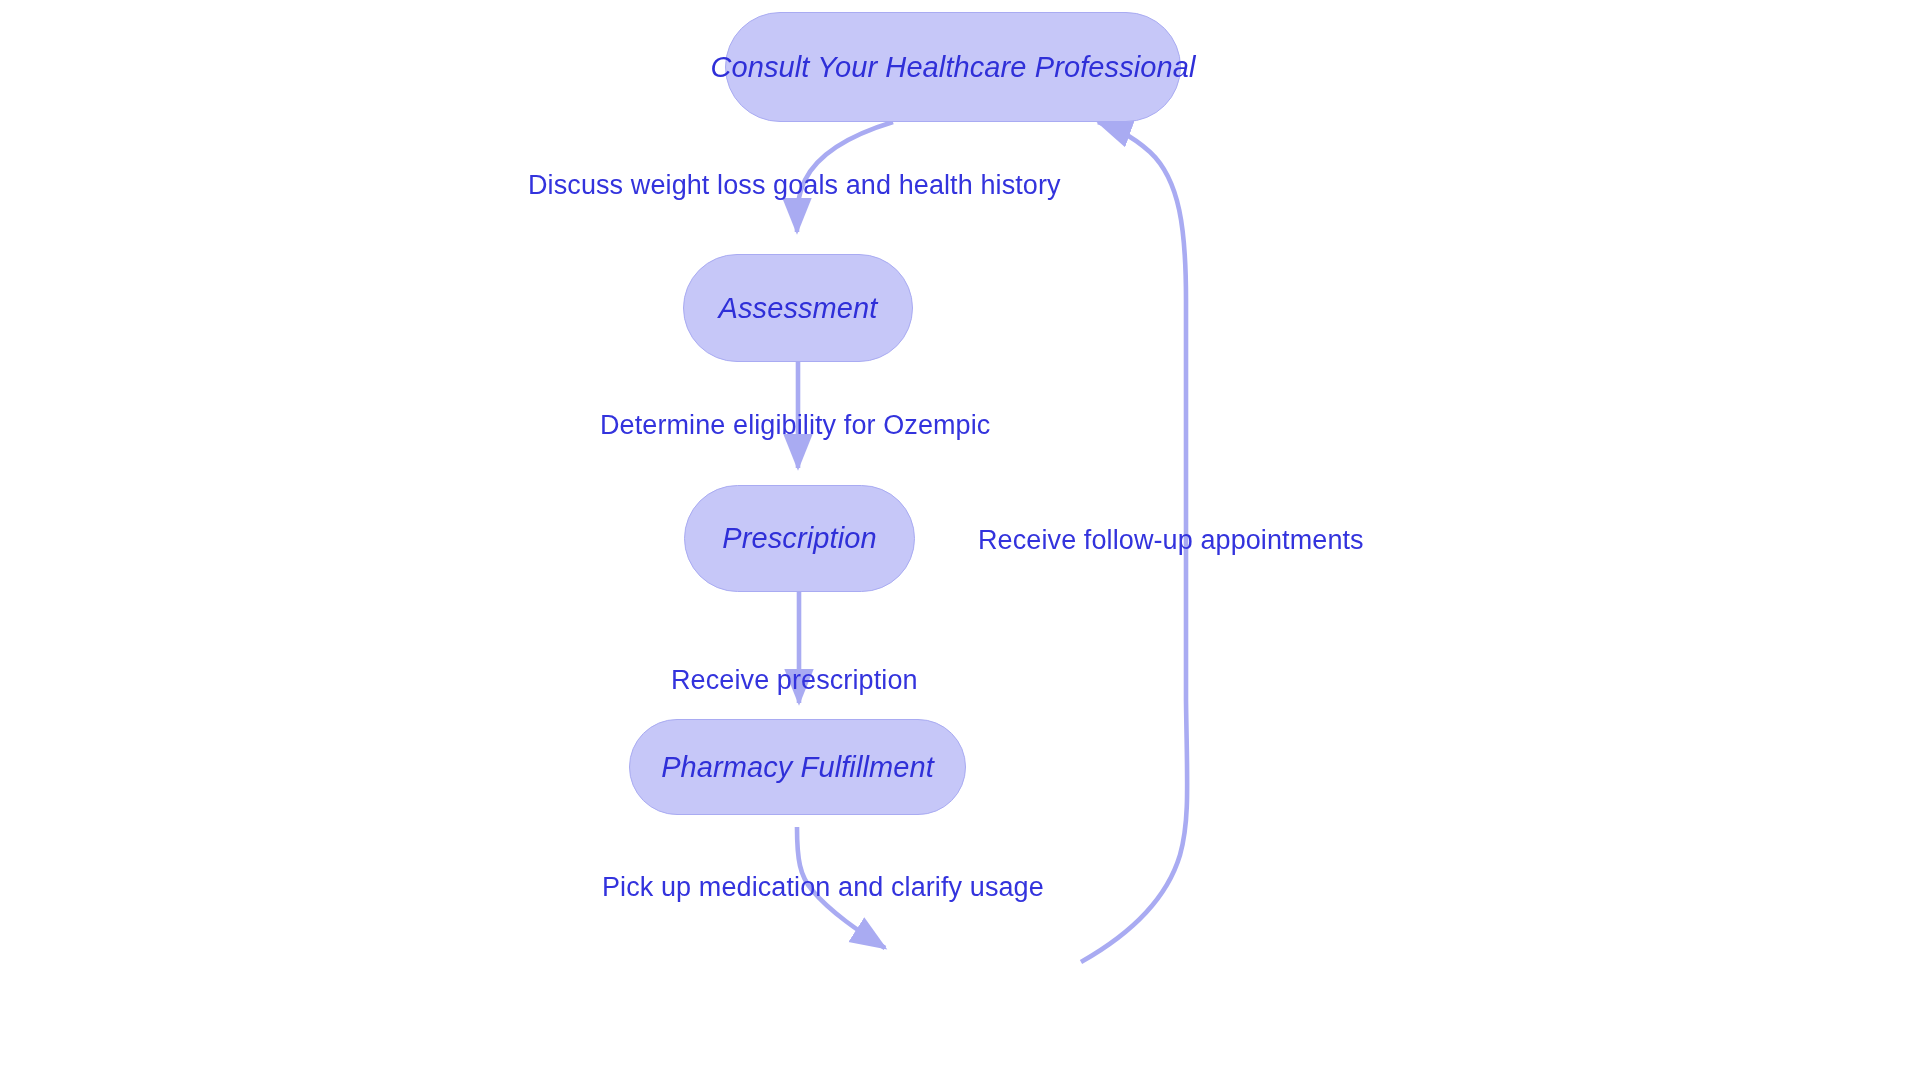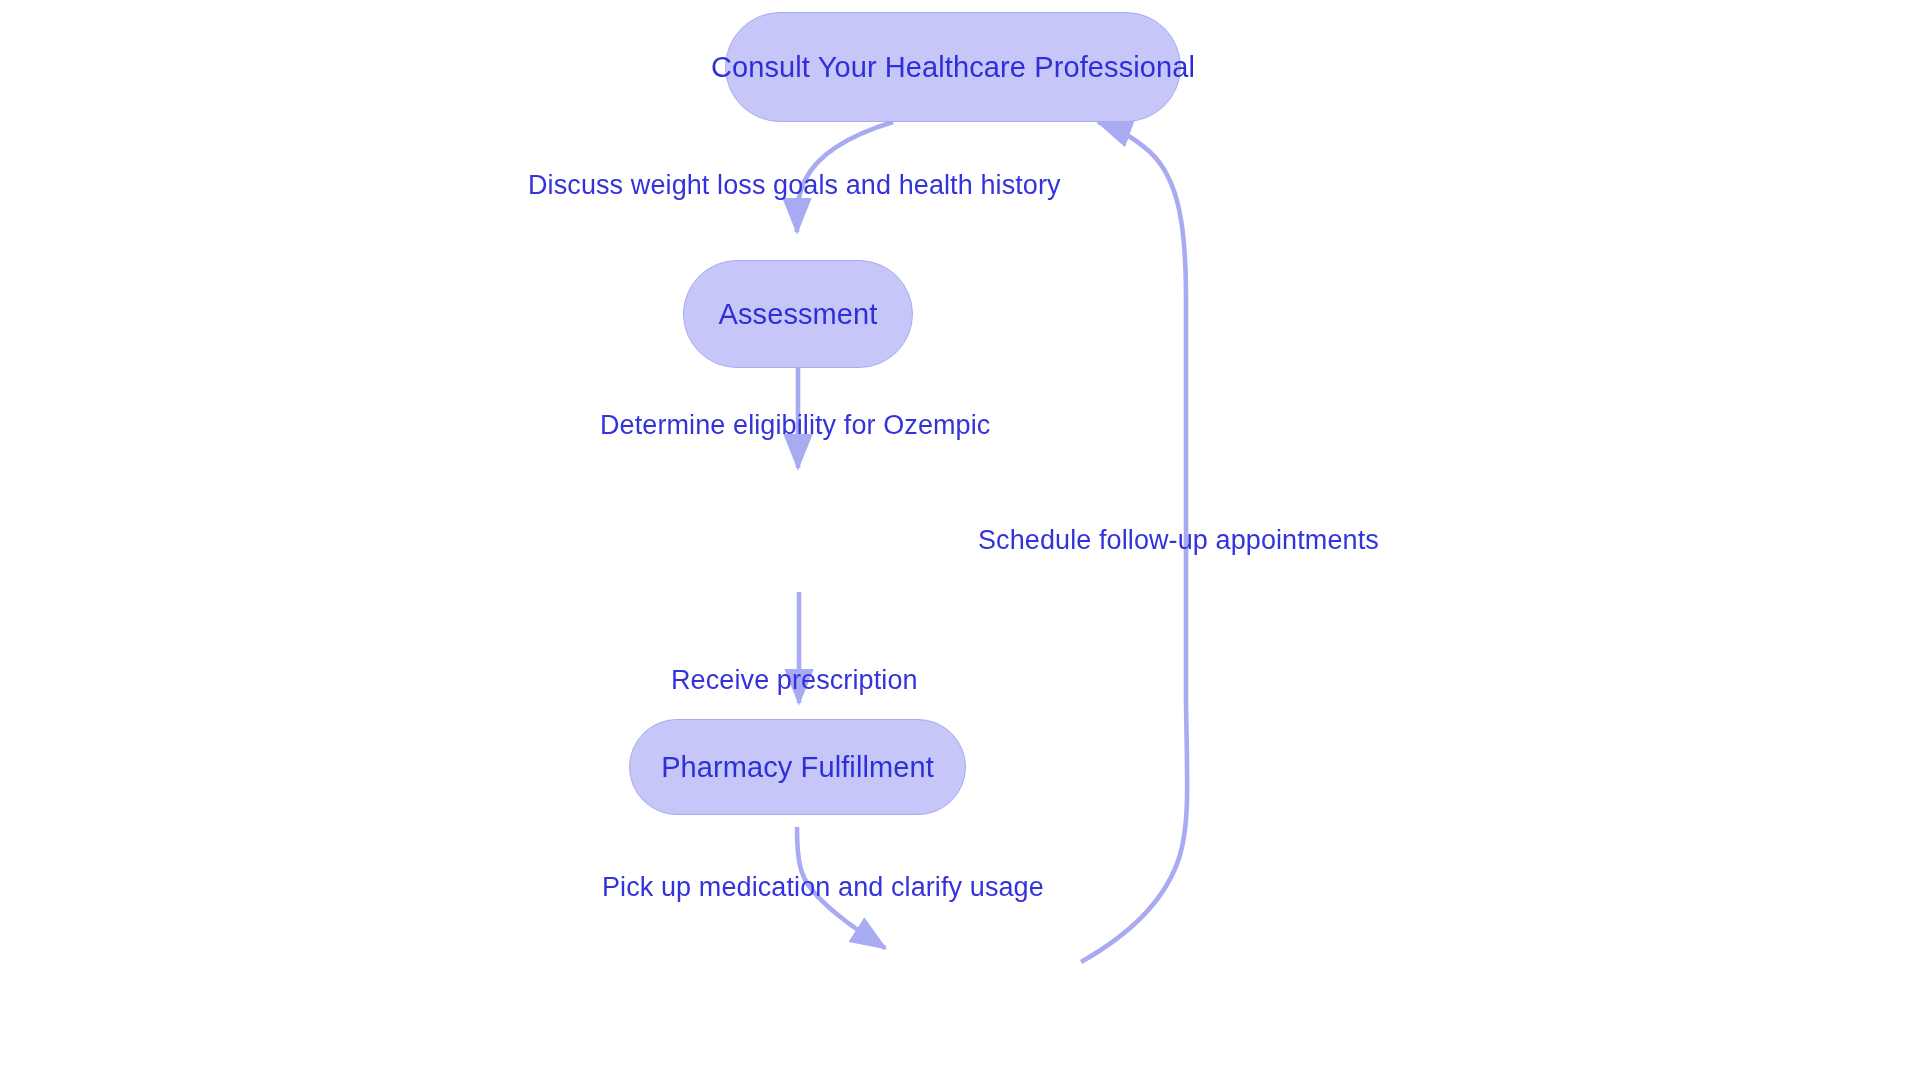--- a/index.html
+++ b/index.html
@@ -33,20 +33,21 @@
     align-items: center;
     justify-content: center;
     background: #c6c7f8;
     border: 1.4px solid #a9abf2;
     border-radius: 999px;
     color: #2f2fd8;
     font-size: 29px;
     font-weight: 400;
     letter-spacing: 0.1px;
     white-space: nowrap;
+    font-style: italic;
   }
   .edge-label {
     position: absolute;
     color: #3333dd;
     font-size: 27px;
     font-weight: 400;
     white-space: nowrap;
     letter-spacing: 0.1px;
     background: transparent;
   }
@@ -72,33 +73,36 @@
     <path d="M 797,827 C 797,860 800,876 812,890 C 830,912 860,932 885,948" fill="none" stroke="#a9abf2" stroke-width="4.6" marker-end="url(#arrowhead)"></path>
 
     <path d="M 1081,962 C 1120,940 1165,905 1180,855 C 1190,820 1187,780 1186,700
              L 1186,300 C 1186,230 1180,180 1150,152 C 1130,134 1112,127 1098,122" fill="none" stroke="#a9abf2" stroke-width="4.6" marker-end="url(#arrowhead)"></path>
   </svg>
 
   <div class="node" style="left:725px; top:12px; width:456px; height:110px;">
     <span>Consult Your Healthcare Professional</span>
   </div>
 
-  <div class="node" style="left:683px; top:260px; width:230px; height:108px;">
+  <div class="node" style="left:683px; top:254px; width:230px; height:108px;">
     <span>Assessment</span>
   </div>
 
+  <div class="node" style="left:684px; top:485px; width:231px; height:107px;">
+    <span>Prescription</span>
+  </div>
 
   <div class="node" style="left:629px; top:719px; width:337px; height:96px;">
     <span>Pharmacy Fulfillment</span>
   </div>
 
 
   <div class="edge-label" style="left:528px; top:170px;">Discuss weight loss goals and health history</div>
 
   <div class="edge-label" style="left:600px; top:410px;">Determine eligibility for Ozempic</div>
 
   <div class="edge-label" style="left:671px; top:645px;margin-top:20px;">Receive prescription</div>
 
   <div class="edge-label" style="left:574px; top:872px;margin-left:28px;">Pick up medication and clarify usage</div>
 
-  <div class="edge-label" style="left:978px; top:525px;">Schedule follow-up appointments</div>
+  <div class="edge-label" style="left:978px; top:525px;">Receive follow-up appointments</div>
 
 </div>
 
 </body></html>

